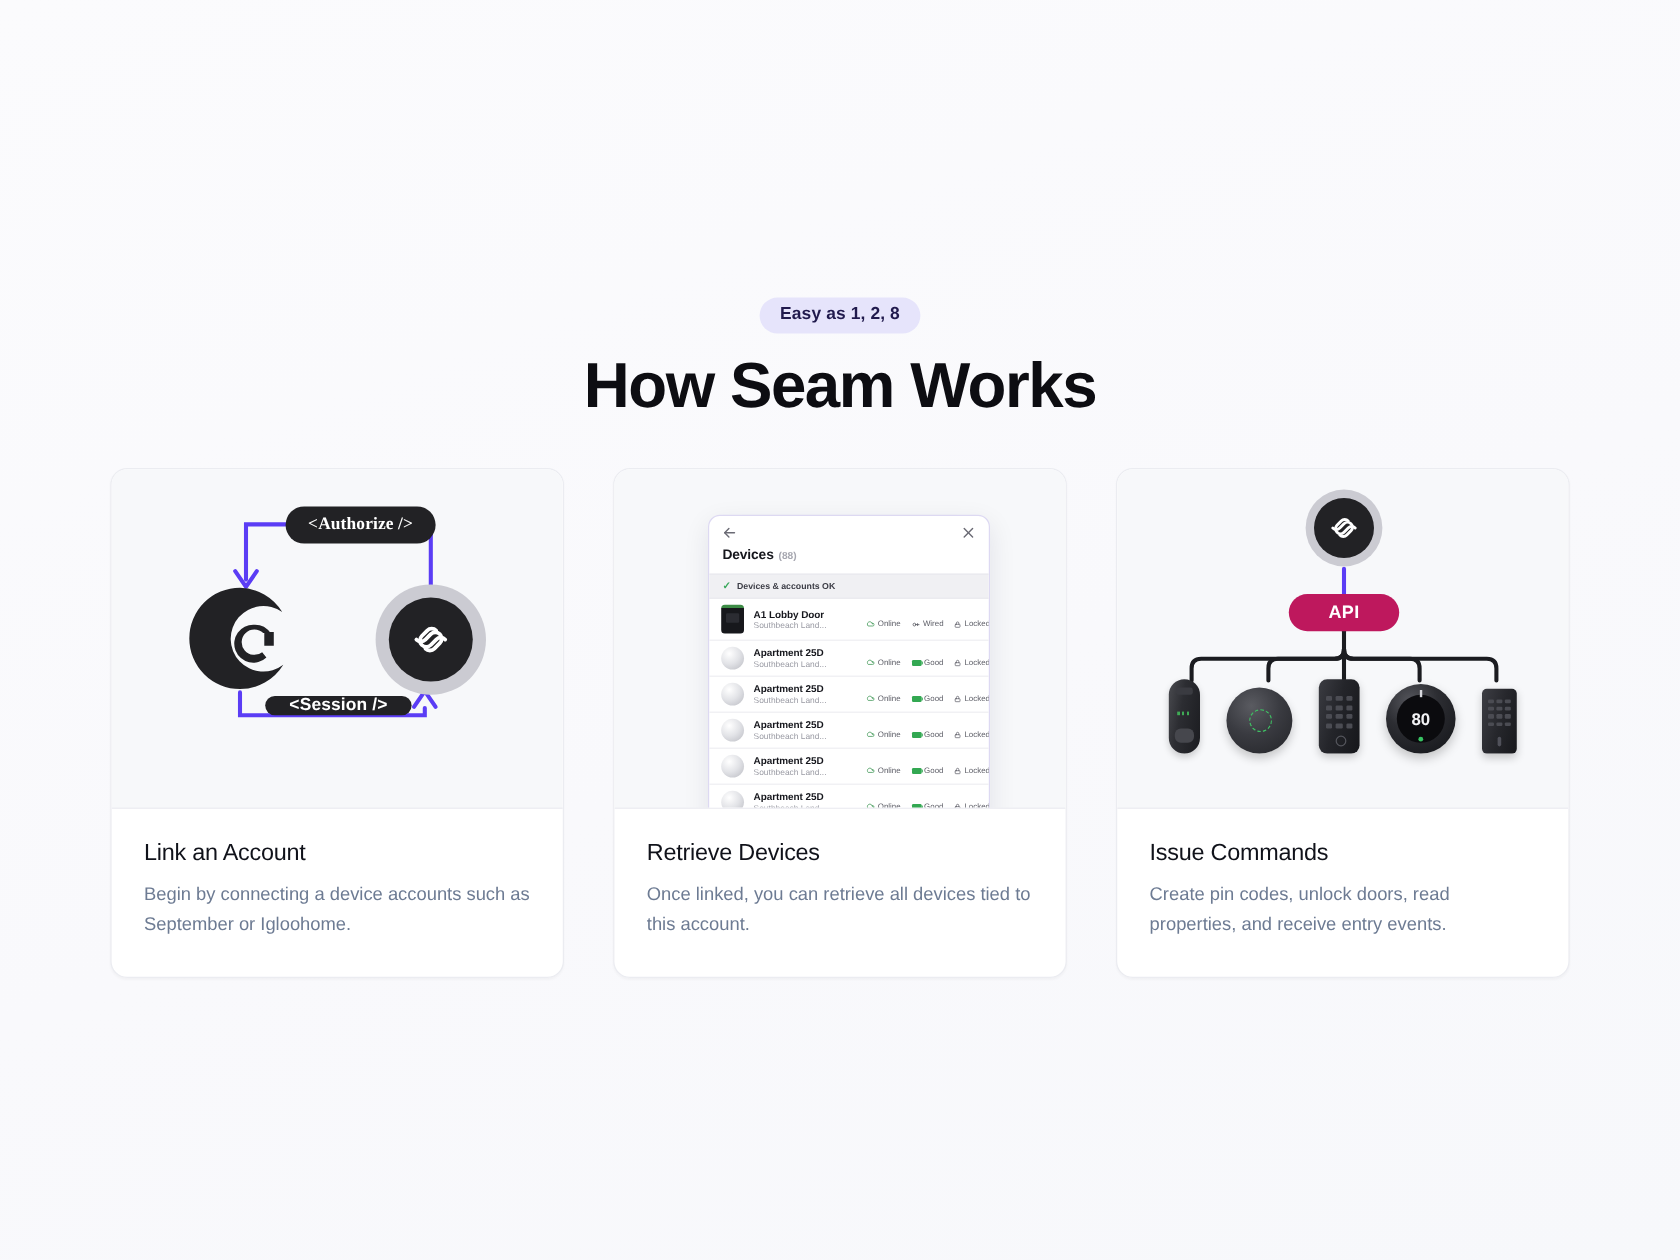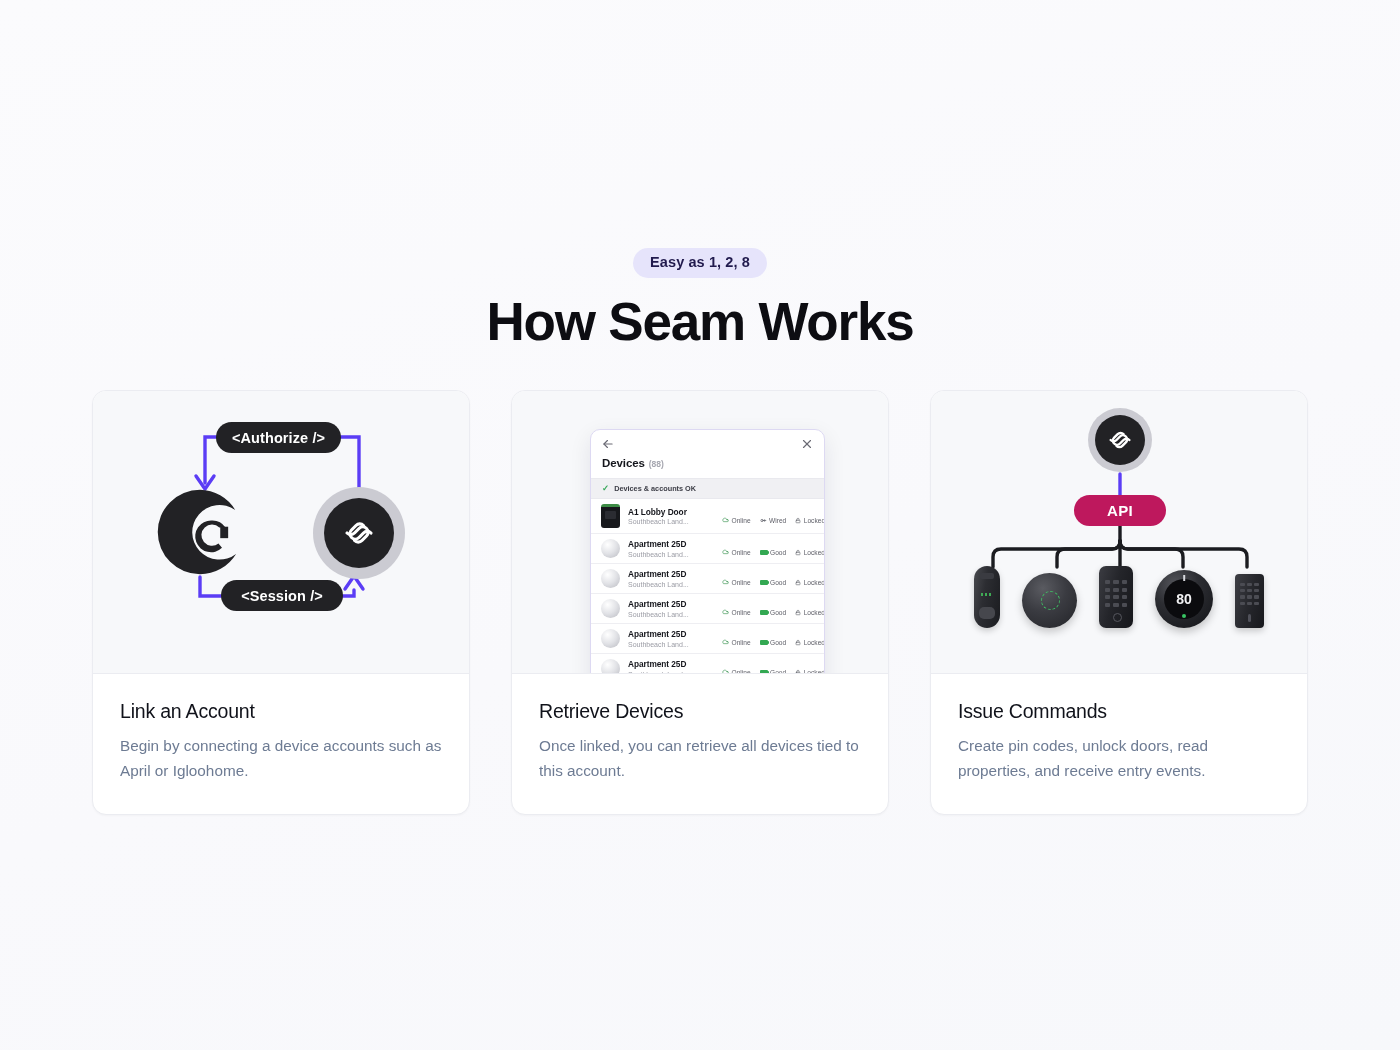--- a/index.html
+++ b/index.html
@@ -93,22 +93,22 @@
     color: #ffffff;
     border-radius: 999px;
     font-size: 14.5px;
     font-weight: bold;
     letter-spacing: .1px;
     display: flex;
     align-items: center;
     justify-content: center;
     z-index: 3;
   }
-  .pill-authorize { left: 123px; top: 31px; width: 125px; height: 31px; }
-  .pill-session   { left: 128px; top: 189px; width: 122px; height: 31px; }
+  .pill-authorize { left: 145px; top: 31px; width: 125px; height: 31px; font-family: Liberation Serif, serif; }
+  .pill-session   { left: 128px; top: 189px; width: 122px; height: 16px; }
 
   .august-logo {
     position: absolute;
     left: 63px;
     top: 97px;
     width: 88px;
     height: 88px;
     z-index: 2;
   }
   .seam-ring {
@@ -497,21 +497,21 @@
                 <path d="M30 14a7 7 0 0 0-10 0l-6 6a7 7 0 0 0 10 10l6-6a7 7 0 0 1 10 0"></path>
                 <path d="M18 34a7 7 0 0 0 10 0l6-6a7 7 0 0 0-10-10l-6 6a7 7 0 0 1-10 0"></path>
               </g>
             </svg>
           </div>
         </div>
       </div>
 
       <div class="card-body">
         <div class="card-title">Link an Account</div>
-        <div class="card-desc">Begin by connecting a device accounts such as April or Igloohome.</div>
+        <div class="card-desc">Begin by connecting a device accounts such as September or Igloohome.</div>
       </div>
     </div>
 
     <div class="card">
       <div class="card-art">
         <div class="modal">
 
           <div class="modal-topbar">
             <span class="icon-btn icon-back">
               <svg width="14" height="14" viewBox="0 0 24 24" fill="none" stroke="#6a6a74" stroke-width="2" stroke-linecap="round" stroke-linejoin="round">

